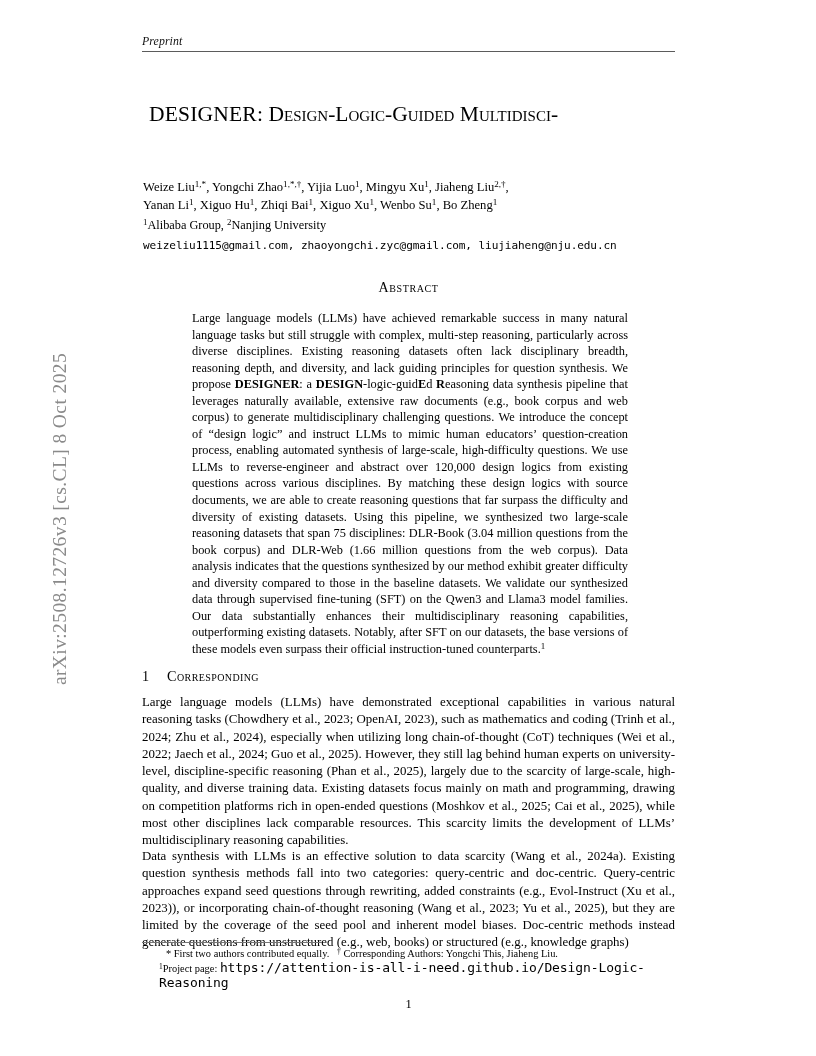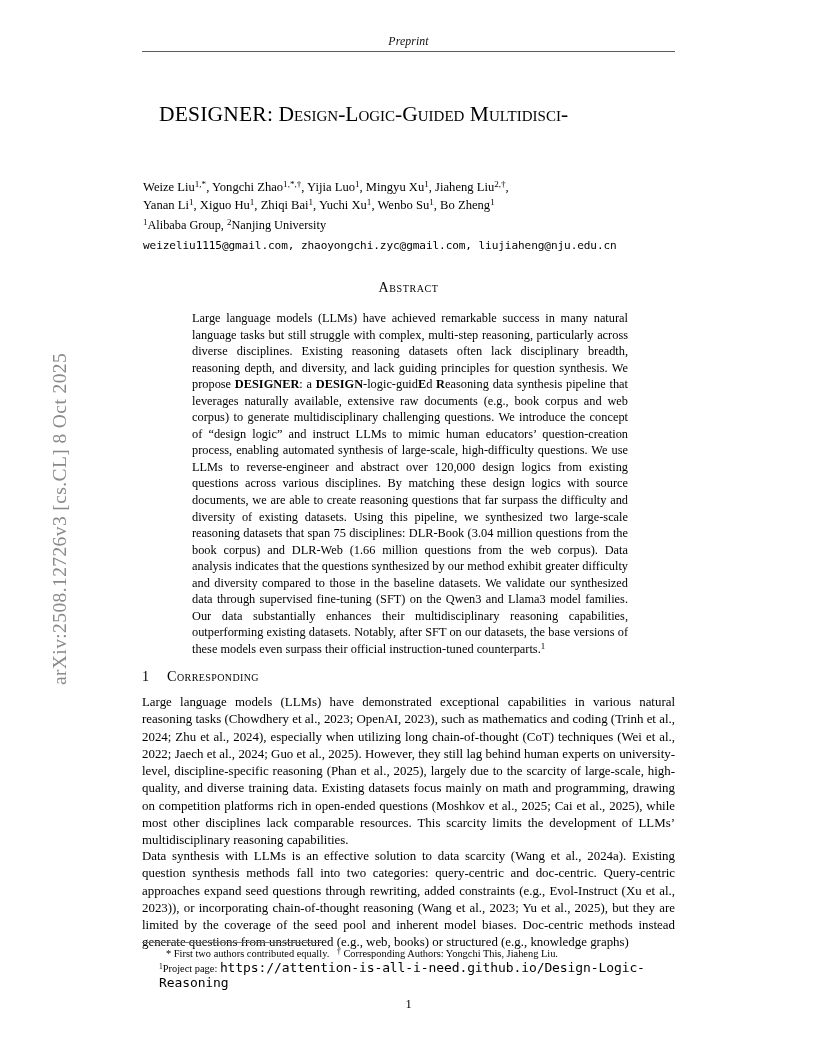--- a/index.html
+++ b/index.html
@@ -55,33 +55,32 @@
     width: 533px;
   }
   .running-head .rh-text {
     font-size: 11.8px;
     font-style: italic;
     font-family: "Liberation Serif", "DejaVu Serif", serif;
     letter-spacing: 0.1px;
     color: #111;
     display: block;
     padding-bottom: 2px;
-    text-align: center;
   }
   .running-head .rh-rule {
     border-bottom: 1px solid #5b5b5b;
     width: 100%;
     height: 0;
   }
 
   
   .title-block {
     position: absolute;
     top: 100px;
-    left: 17px;
+    left: 7px;
     width: 533px;
   }
   .title-line {
     font-size: 21.5px;
     line-height: 28px;
     font-family: "Liberation Serif", "DejaVu Serif", serif;
     color: #000;
     white-space: nowrap;
   }
   .sc {
@@ -240,21 +239,21 @@
     <div class="title-line">
       <span class="caps">DESIGNER:</span><span>&nbsp;</span><span class="sc">Design-Logic-Guided   Multidisci-</span>
     </div>
   </div>
 
   <div class="authors-block">
     <div class="author-line">
       <span>Weize Liu</span><sup>1,*</sup><span>, </span><span>Yongchi Zhao</span><sup>1,*,†</sup><span>, </span><span>Yijia Luo</span><sup>1</sup><span>, </span><span>Mingyu Xu</span><sup>1</sup><span>, </span><span>Jiaheng Liu</span><sup>2,†</sup><span>,</span>
     </div>
     <div class="author-line">
-      <span>Yanan Li</span><sup>1</sup><span>, </span><span>Xiguo Hu</span><sup>1</sup><span>, </span><span>Zhiqi Bai</span><sup>1</sup><span>, </span><span>Yuchi Xu</span><sup>1</sup><span>, </span><span>Wenbo Su</span><sup>1</sup><span>, </span><span>Bo Zheng</span><sup>1</sup>
+      <span>Yanan Li</span><sup>1</sup><span>, </span><span>Xiguo Hu</span><sup>1</sup><span>, </span><span>Zhiqi Bai</span><sup>1</sup><span>, </span><span>Xiguo Xu</span><sup>1</sup><span>, </span><span>Wenbo Su</span><sup>1</sup><span>, </span><span>Bo Zheng</span><sup>1</sup>
     </div>
     <div class="affil-line">
       <sup>1</sup><span>Alibaba Group,</span><span>&nbsp;</span><sup>2</sup><span>Nanjing University</span>
     </div>
     <div class="email-line">weizeliu1115@gmail.com, zhaoyongchi.zyc@gmail.com, liujiaheng@nju.edu.cn</div>
   </div>
 
   <div class="abstract-head">Abstract</div>
 
   <div class="abstract-body">

